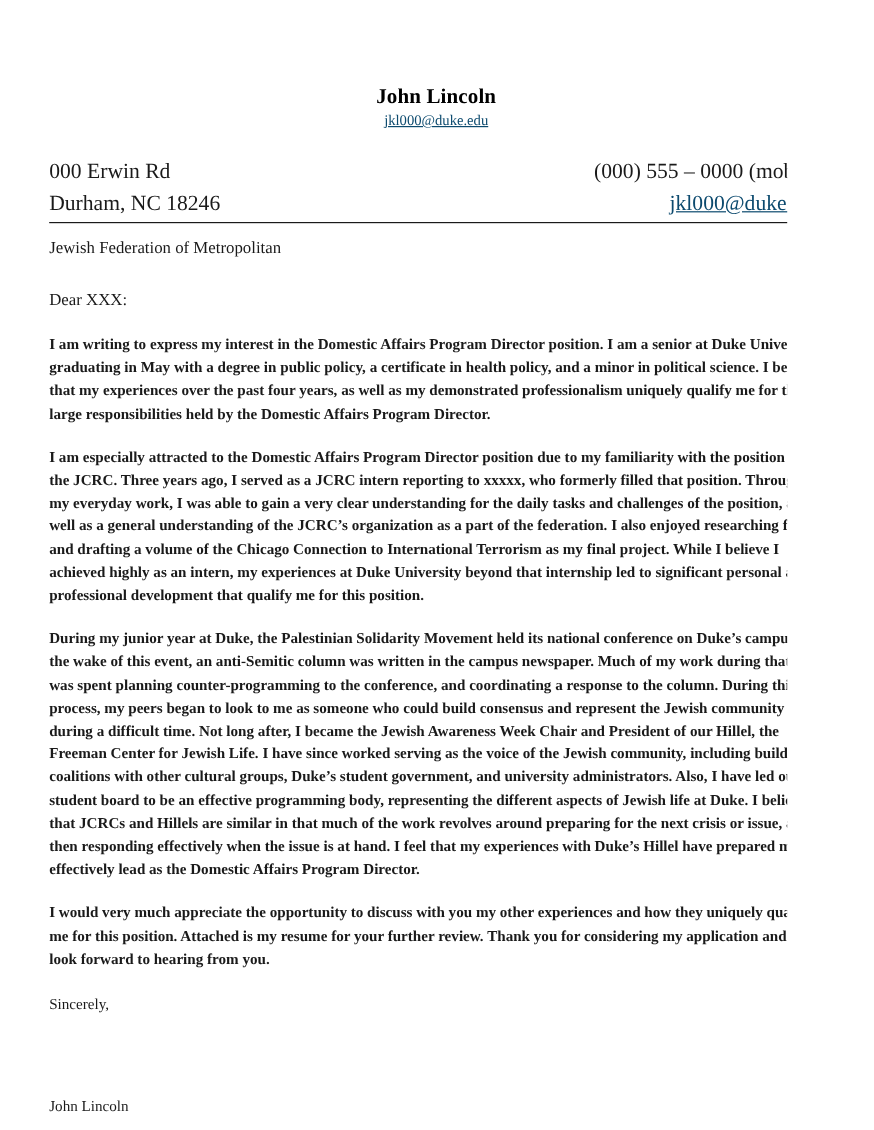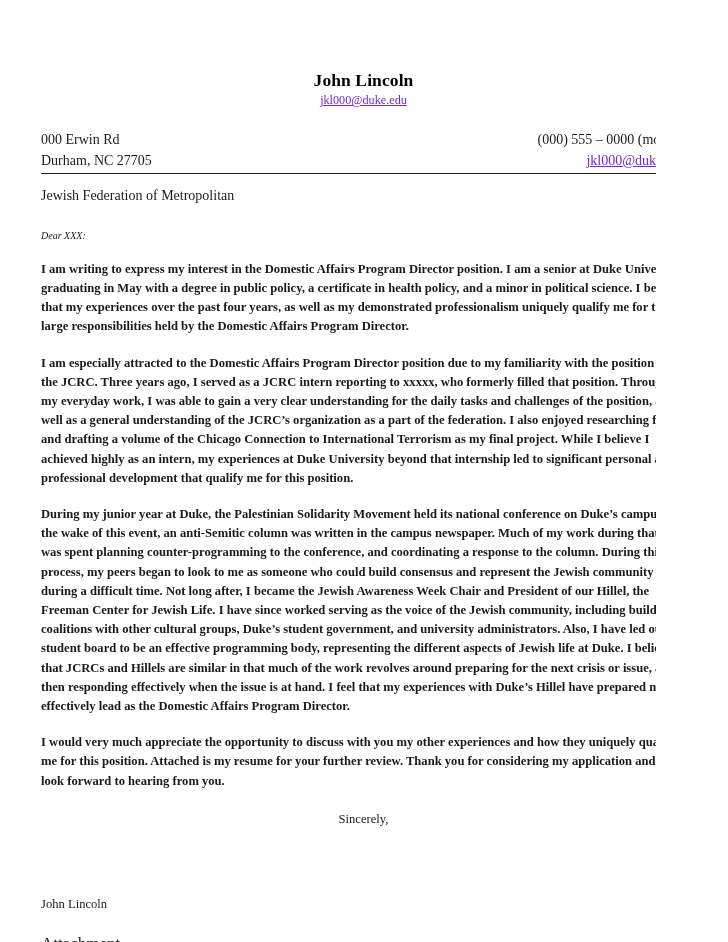--- a/index.html
+++ b/index.html
@@ -43,32 +43,32 @@
     line-height: 1.15;
     letter-spacing: 0.1px;
     color: #000000;
   }
   .letterhead-email {
     margin-top: 3px;
     font-size: 12.2px;
     line-height: 1.2;
   }
   .email-link {
-    color: #6d28d9;
+    color: #0c4a6e;
     text-decoration: underline;
     cursor: pointer;
   }
 
   
   .contact-row {
     display: flex;
     justify-content: space-between;
     align-items: flex-start;
     margin-top: 21px;
-    font-size: 14px;
+    font-size: 18px;
     line-height: 1.52;
   }
   .contact-left { text-align: left; }
   .contact-right { text-align: right; }
   .contact-line { white-space: nowrap; }
 
   .rule {
     margin-top: 2px;
     border: 0;
     border-top: 1.3px solid #1a1a1a;
@@ -77,38 +77,36 @@
   }
 
   
   .recipient {
     margin-top: 11px;
     font-size: 14px;
     line-height: 1.52;
   }
   .salutation {
     margin-top: 21px;
-    font-size: 10px;
+    font-size: 14px;
     line-height: 1.52;
-    font-style: italic;
   }
 
   
   .body-para {
     margin-top: 17px;
     font-size: 12.6px;
     line-height: 1.525;
     text-align: left;
     font-weight: bold;
   }
   .closing {
     margin-top: 19px;
     font-size: 12.6px;
     line-height: 1.525;
-    text-align: center;
   }
   .signature-name {
     margin-top: 66px;
     font-size: 12.6px;
     line-height: 1.525;
   }
   .attachment {
     margin-top: 17px;
     font-size: 17px;
     line-height: 1.525;
@@ -123,21 +121,21 @@
     <div class="letterhead">
       <div class="letterhead-name">John Lincoln</div>
       <div class="letterhead-email">
         <span class="email-link">jkl000@duke.edu</span>
       </div>
     </div>
 
     <div class="contact-row">
       <div class="contact-left">
         <div class="contact-line">000 Erwin Rd</div>
-        <div class="contact-line">Durham, NC 27705</div>
+        <div class="contact-line">Durham, NC 18246</div>
       </div>
       <div class="contact-right">
         <div class="contact-line">(000) 555 – 0000 (mobile)</div>
         <div class="contact-line">
           <span class="email-link">jkl000@duke.edu</span>
         </div>
       </div>
     </div>
 
     <hr class="rule">

